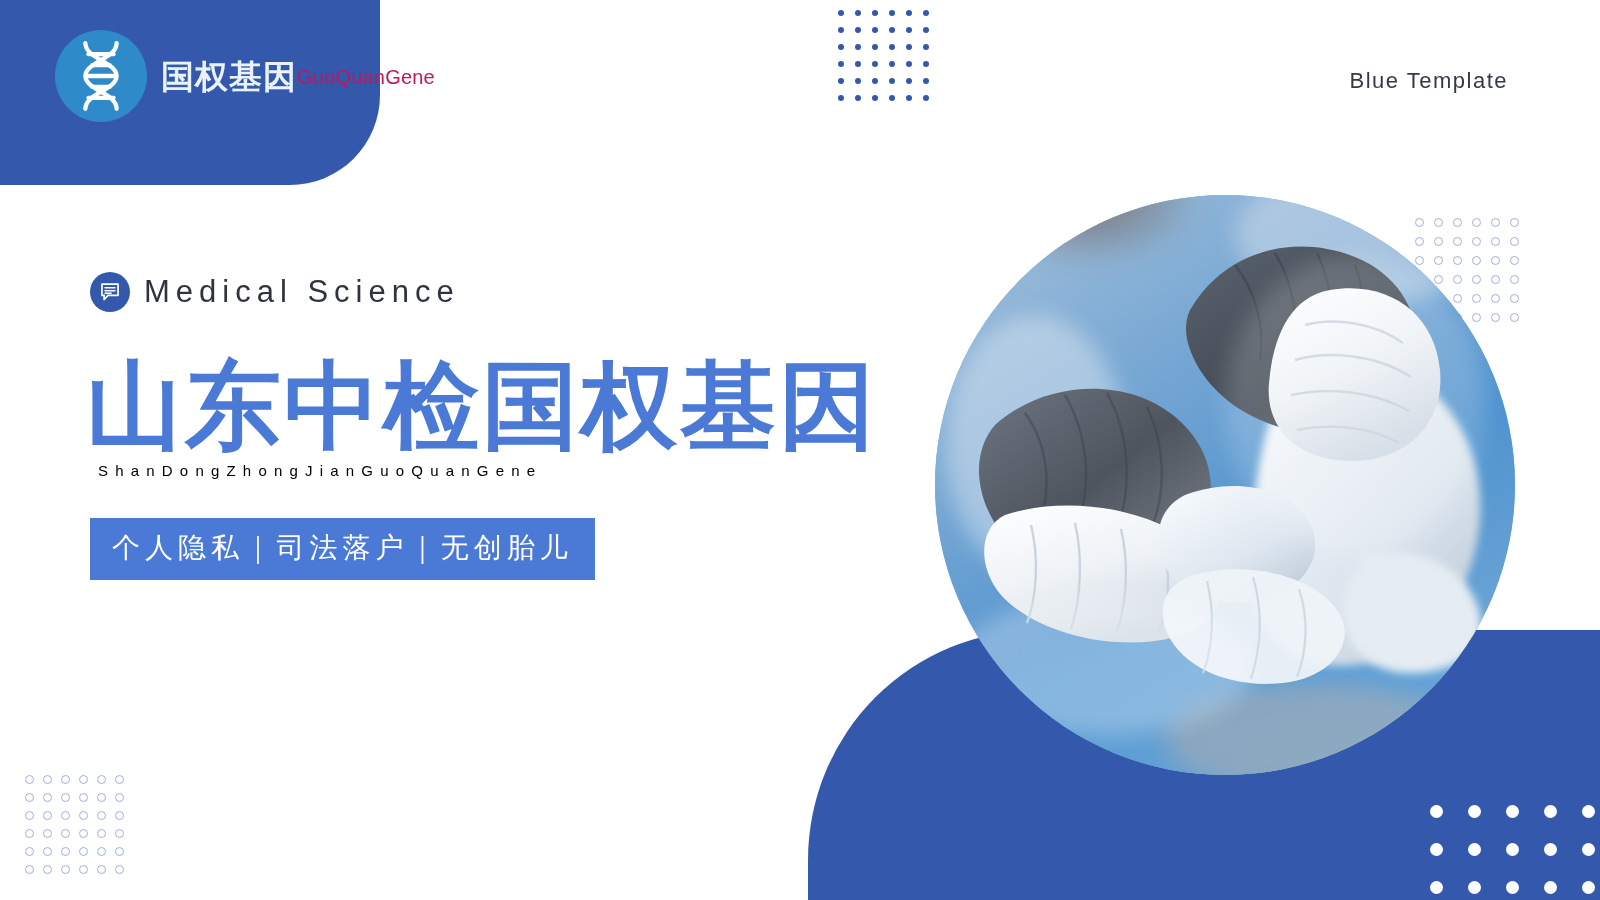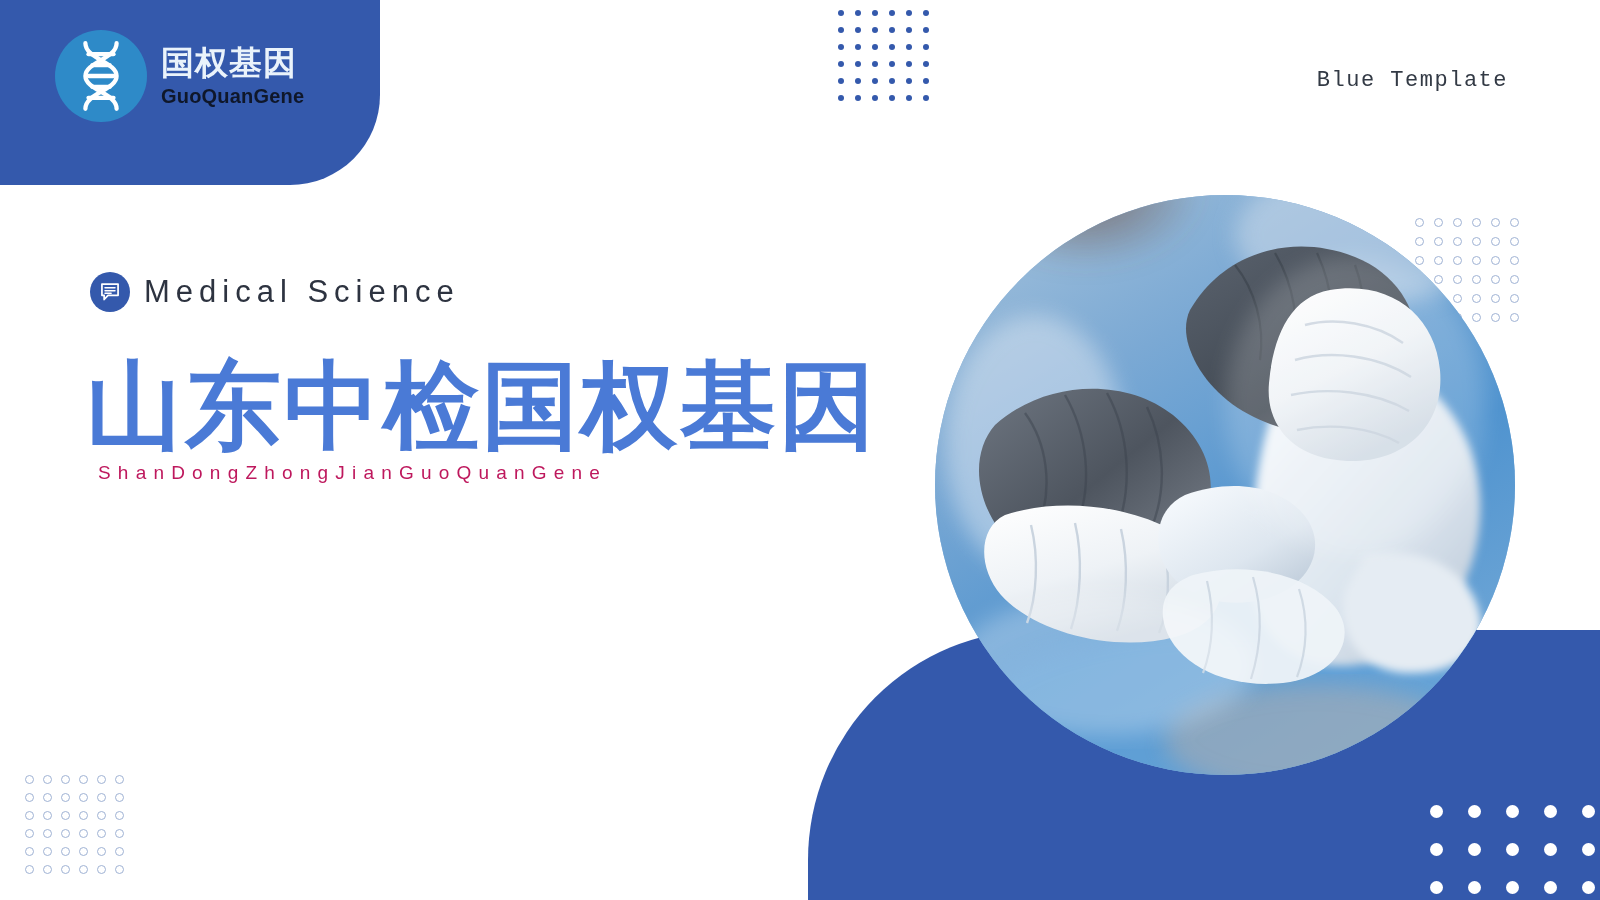--- a/index.html
+++ b/index.html
@@ -28,27 +28,27 @@
     position:absolute;
     left:55px; top:30px;
     display:flex; align-items:center; gap:14px;
   }
   .logo-mark {
     width:92px; height:92px; border-radius:50%;
     background:#2E8AC8;
     display:flex; align-items:center; justify-content:center;
     flex:0 0 auto;
   }
-  .logo-text { display:flex; flex-direction:column; line-height:1; }
+  .logo-text { display:flex; flex-direction:row; line-height:1; }
   .logo-cn {
     font-size:33px; font-weight:bold; color:#EAF3FB;
     letter-spacing:1px;
   }
   .logo-en {
-    font-size:20px; font-weight:bold; color:#0f172a;
+    font-size:20px; font-weight:normal; color:#be185d;
     letter-spacing:.2px; margin-top:7px;
   }
 
   
   .dotgrid { position:absolute; display:grid; }
   .dot-solid { border-radius:50%; background:#3459AC; }
   .dot-hollow { border-radius:50%; border:1.6px solid #9FB2D4; }
   .dot-white { border-radius:50%; background:#ffffff; }
 
   #dots-top {
@@ -81,21 +81,21 @@
     grid-template-rows:repeat(3, 13px);
     gap:25px;
     z-index:6;
   }
   #dots-bottom-right div { width:13px; height:13px; }
 
   
   .template-label {
     position:absolute;
     right:92px; top:68px;
-    font-family:Liberation Mono, monospace;
+    font-family:Liberation Sans, sans-serif;
     font-size:22px;
     color:#333a45;
     letter-spacing:1.5px;
   }
 
   
   .bottom-blob {
     position:absolute;
     left:808px; top:630px;
     width:860px; height:310px;
@@ -141,22 +141,22 @@
     font-weight:bold;
     color:#4A7AD6;
     letter-spacing:3px;
     line-height:1.05;
     white-space:nowrap;
   }
 
   .pinyin {
     position:absolute;
     left:98px; top:462px;
-    font-size:19px;
-    color:#be185d;
+    font-size:15px;
+    color:#000000;
     letter-spacing:7.2px;
     white-space:nowrap;
   }
 
   .tagline-bar {
     position:absolute;
     left:90px; top:518px;
     background:#4A7AD6;
     padding:11px 22px 13px 22px;
     display:inline-block;
@@ -447,14 +447,17 @@
         <line x1="6.6" y1="13.4" x2="13.2" y2="13.4" stroke="#ffffff" stroke-width="1.7" stroke-linecap="round"></line>
       </svg>
     </span>
     <span class="eyebrow-text">Medical Science</span>
   </div>
 
   <h1 class="main-title">山东中检国权基因</h1>
 
   <div class="pinyin">ShanDongZhongJianGuoQuanGene</div>
 
+  <div class="tagline-bar">
+    <span class="tagline-text">个人隐私｜司法落户｜无创胎儿</span>
+  </div>
 
 </div>
 
 </body></html>

